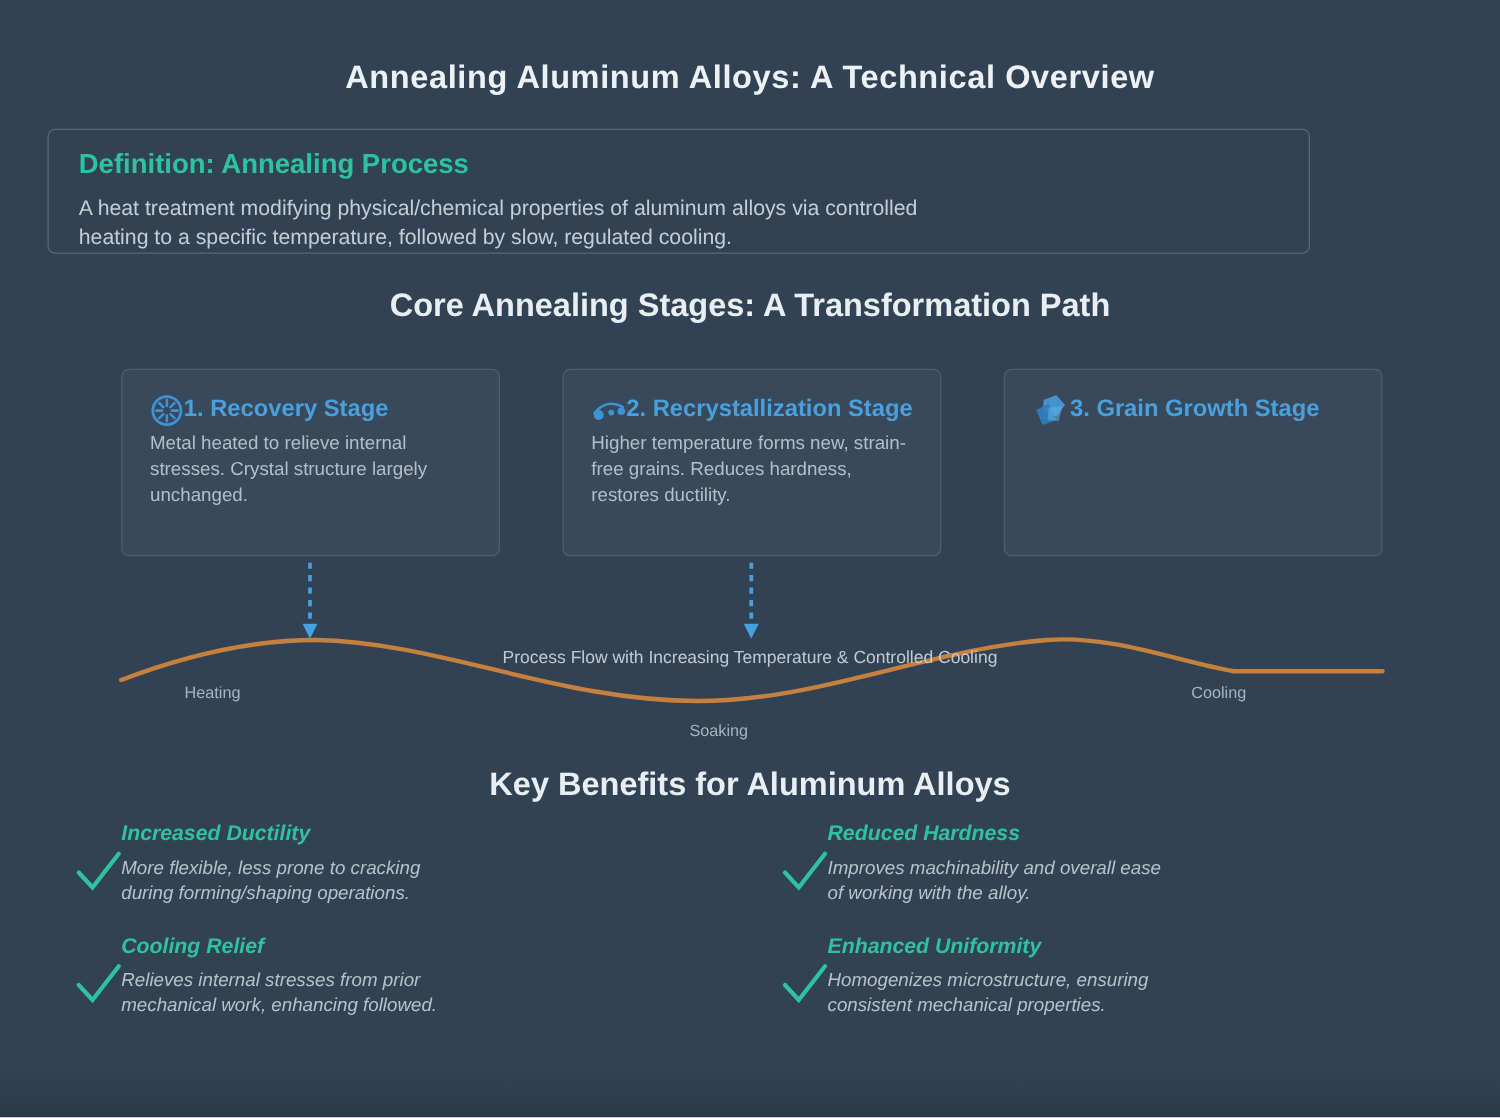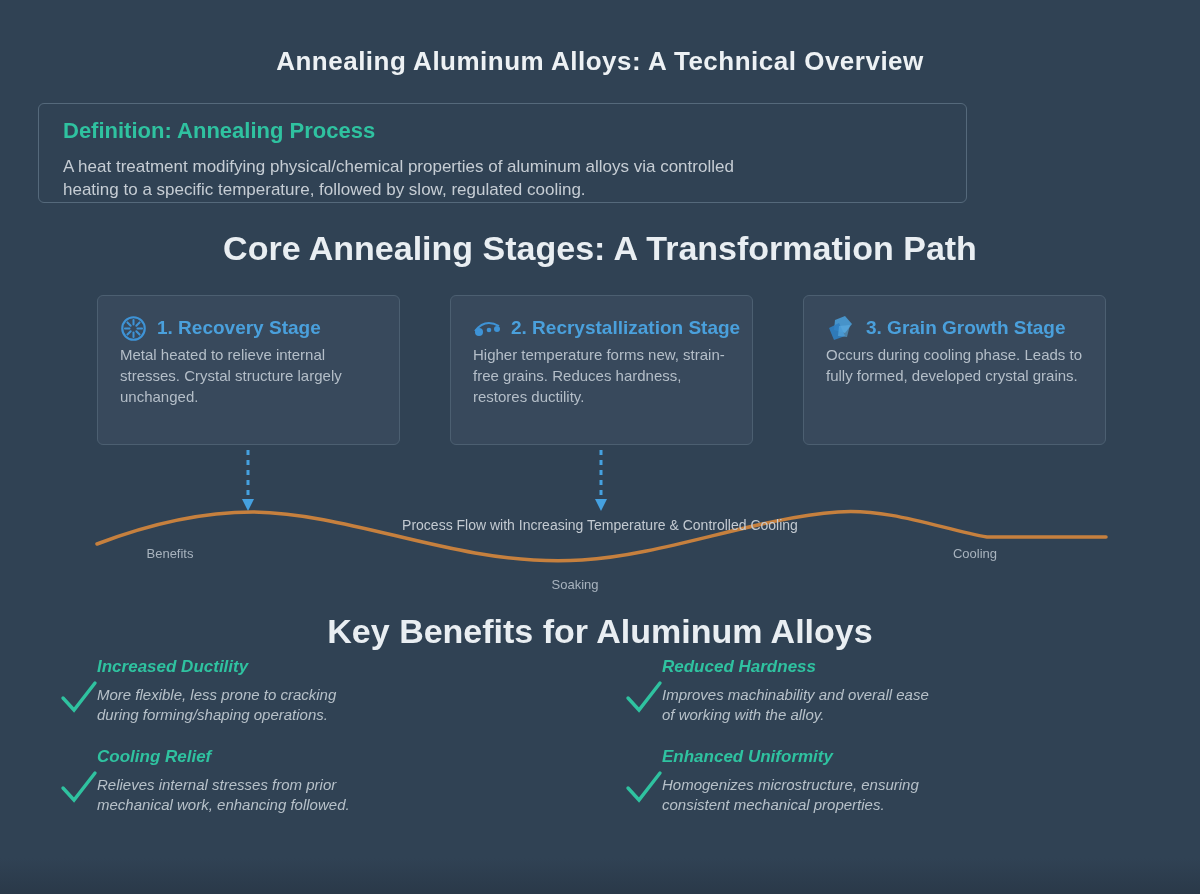--- a/index.html
+++ b/index.html
@@ -10,45 +10,45 @@
     font-family:"Liberation Sans",sans-serif;
     overflow:hidden;
   }
   .page-title{
     position:absolute;top:26px;left:0;width:1200px;
     text-align:center;font-size:26px;font-weight:bold;color:#edf1f4;
     letter-spacing:0.5px;
     margin-top:20px;
   }
   .definition-card{
-    position:absolute;left:38px;top:103px;width:929px;height:100px;
+    position:absolute;left:38px;top:103px;width:1010px;height:100px;
     border:1px solid #55697b;border-radius:6px;box-sizing:border-box;
     padding:14px 24px;
   }
   .definition-heading{
     font-size:22px;font-weight:bold;color:#2fc2a0;margin:0 0 11px 0;
   }
   .definition-body{
     font-size:17px;color:#c6cdd4;line-height:23px;max-width:695px;margin:0;
   }
   .section-heading{
     position:absolute;left:0;width:1200px;text-align:center;
-    font-size:34px;font-weight:bold;color:#e9eef2;
+    font-size:26px;font-weight:bold;color:#e9eef2;
   }
   .stages-heading{top:229px;}
   .benefits-heading{top:612px;}
   .stage-card{
     position:absolute;top:295px;width:303px;height:150px;box-sizing:border-box;
     background:#38495c;border:1px solid #4c5f71;border-radius:6px;
     padding:17px 20px 0 22px;
   }
   .stage-card.c1{left:97px;}
   .stage-card.c2{left:450px;}
   .stage-card.c3{left:803px;}
-  .stage-head{display:flex;align-items:center;gap:10px;height:30px;}
+  .stage-head{display:flex;align-items:center;gap:0;height:30px;}
   .stage-title{
     font-size:19px;font-weight:bold;color:#4aa0dc;white-space:nowrap;
   }
   .stage-body{
     margin-top:1px;font-size:15px;color:#b4bec8;line-height:21px;
   }
   .stage-icon{flex:0 0 auto;display:block;}
   .flow-arrow{position:absolute;top:450px;width:12px;height:62px;}
   .flow-arrow.a1{left:242px;}
   .flow-arrow.a2{left:595px;}
@@ -125,21 +125,20 @@
 
   <div class="stage-card c3">
     <div class="stage-head">
       <svg class="stage-icon" width="30" height="30" viewBox="0 0 30 30">
         <polygon points="9,7 19,3 26,11 19,20 8,17" fill="#4aa0dc" opacity="0.85"></polygon>
         <polygon points="3,15 13,10 19,23 8,27" fill="#2f7fc2" opacity="0.9"></polygon>
         <polygon points="13,13 24,12 21,24 12,23" fill="#5fb0e6" opacity="0.55"></polygon>
       </svg>
       <span class="stage-title">3. Grain Growth Stage</span>
     </div>
-    <p class="stage-body">Occurs during cooling phase. Leads to fully formed, developed crystal grains.</p>
   </div>
 
   <svg class="flow-arrow a1" viewBox="0 0 12 62">
     <line x1="6" y1="0" x2="6" y2="49" stroke="#45a1e0" stroke-width="3" stroke-dasharray="5 5"></line>
     <polygon points="0,49 12,49 6,61" fill="#45a1e0"></polygon>
   </svg>
   <svg class="flow-arrow a2" viewBox="0 0 12 62">
     <line x1="6" y1="0" x2="6" y2="49" stroke="#45a1e0" stroke-width="3" stroke-dasharray="5 5"></line>
     <polygon points="0,49 12,49 6,61" fill="#45a1e0"></polygon>
   </svg>
@@ -148,21 +147,21 @@
     <path d="M 7 44
              C 62 23, 112 12, 163 12
              C 235 13, 310 40, 385 53
              C 425 60, 462 62, 492 60
              C 575 55, 665 18, 748 12
              C 800 8, 855 30, 897 37
              L 1016 37" fill="none" stroke="#c6803e" stroke-width="3.5" stroke-linecap="round"></path>
   </svg>
 
   <div class="curve-caption">Process Flow with Increasing Temperature &amp; Controlled Cooling</div>
-  <div class="phase-label label-heating">Benefits</div>
+  <div class="phase-label label-heating">Heating</div>
   <div class="phase-label label-soaking">Soaking</div>
   <div class="phase-label label-cooling">Cooling</div>
 
   <div class="section-heading benefits-heading">Key Benefits for Aluminum Alloys</div>
 
   <div class="benefits-grid">
 
     <div class="benefit-item">
       <svg class="benefit-check" width="38" height="36" viewBox="0 0 38 36">
         <polyline points="3,19 14,31 35,4" fill="none" stroke="#2fc2a0" stroke-width="3.4" stroke-linecap="round"></polyline>

